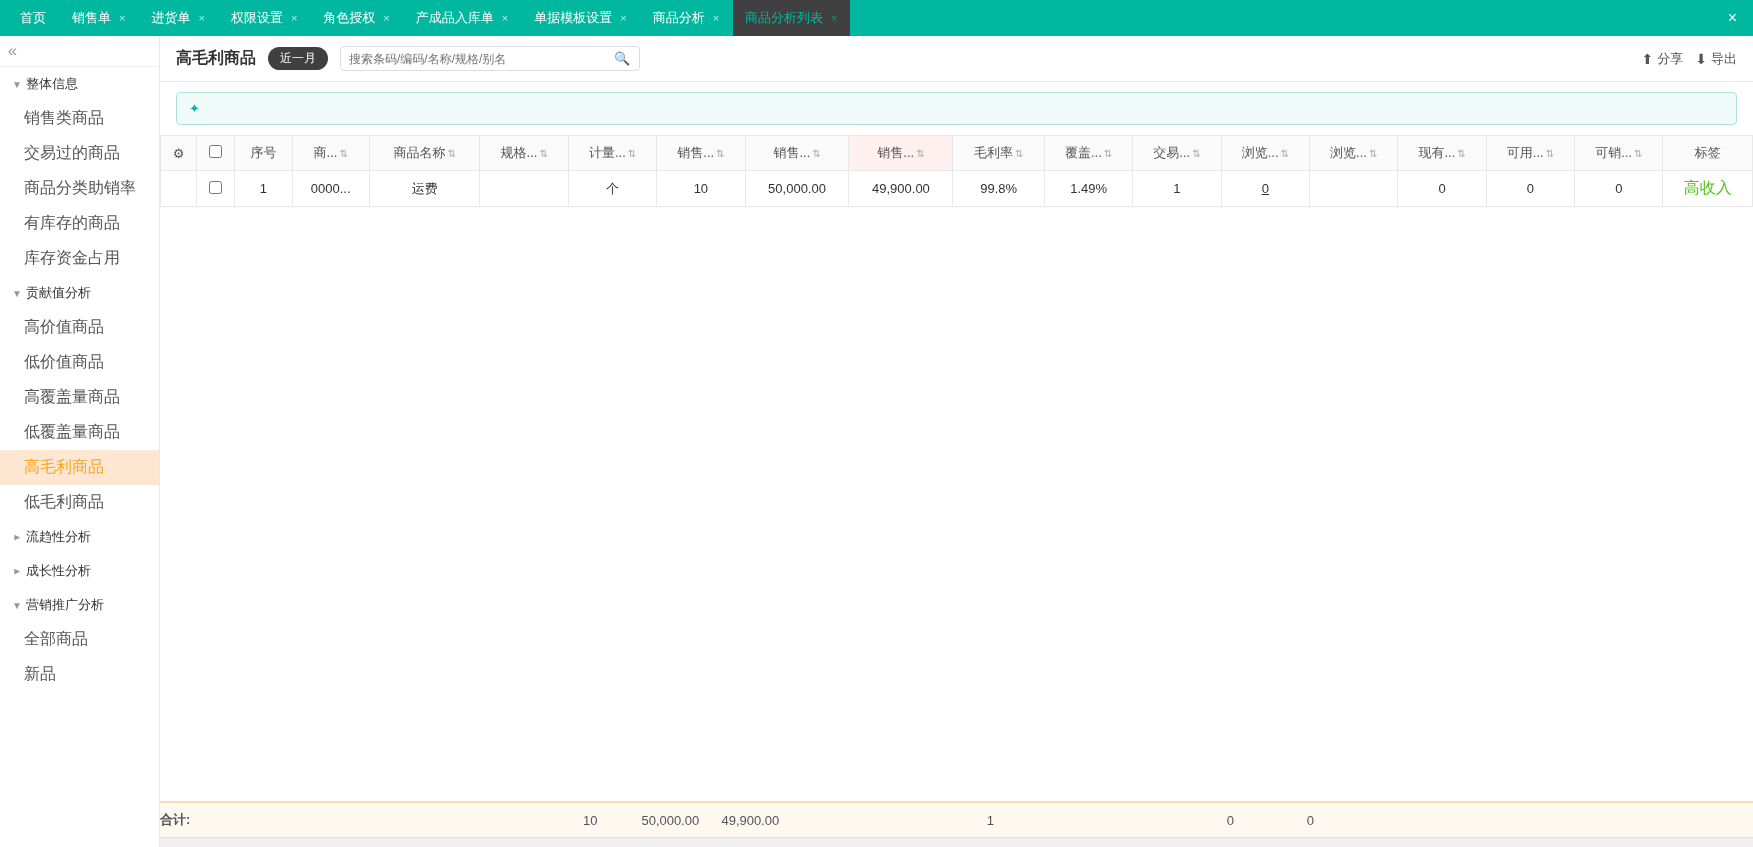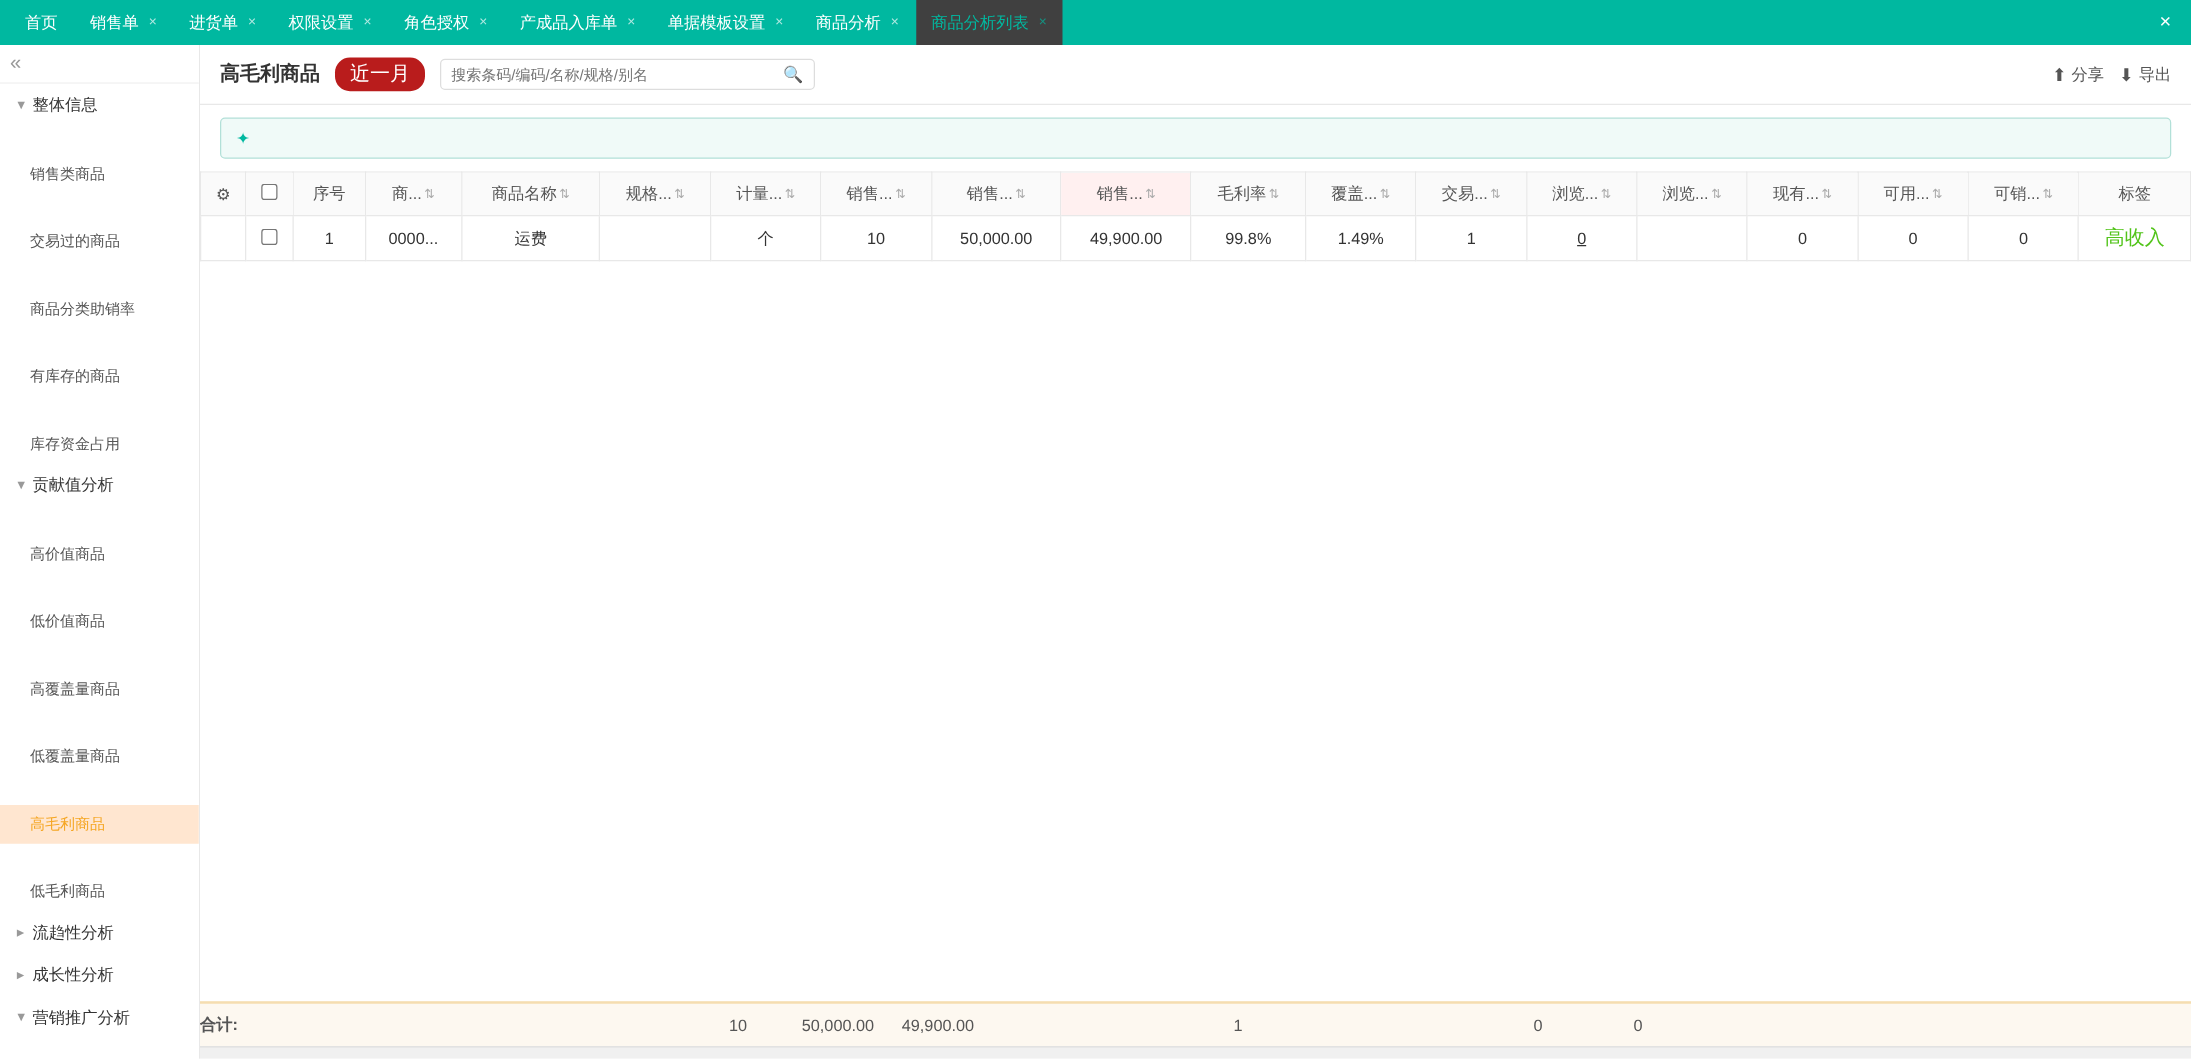--- a/index.html
+++ b/index.html
@@ -53,22 +53,21 @@
       cursor: pointer;
       color: #333;
       font-size: 13px;
       background: #fff;
     }
     .sidebar-group-header .arrow { margin-right: 4px; color: #999; font-size: 10px; }
     .sidebar-item {
       padding: 7px 12px 7px 24px;
       cursor: pointer;
       color: #555;
-      font-size: 12px;
-      margin-top: 23px;
+      font-size: 16px;
     }
     .sidebar-item.active { background: #ffe6d0; color: #f5a623; }
 
     
     .content {
       flex: 1;
       display: flex;
       flex-direction: column;
       overflow: hidden;
       background: #fff;
@@ -84,27 +83,27 @@
       gap: 12px;
       flex-shrink: 0;
     }
     .content-title {
       font-size: 16px;
       font-weight: bold;
       color: #333;
       white-space: nowrap;
     }
     .filter-btn {
-      background: #b91c1c;
+      background: #404040;
       color: #fff;
       border: none;
       border-radius: 12px;
       padding: 3px 12px;
       cursor: pointer;
-      font-size: 16px;
+      font-size: 12px;
       white-space: nowrap;
     }
     .search-box {
       display: flex;
       align-items: center;
       border: 1px solid #ddd;
       border-radius: 4px;
       padding: 4px 8px;
       flex: 1;
       max-width: 300px;

